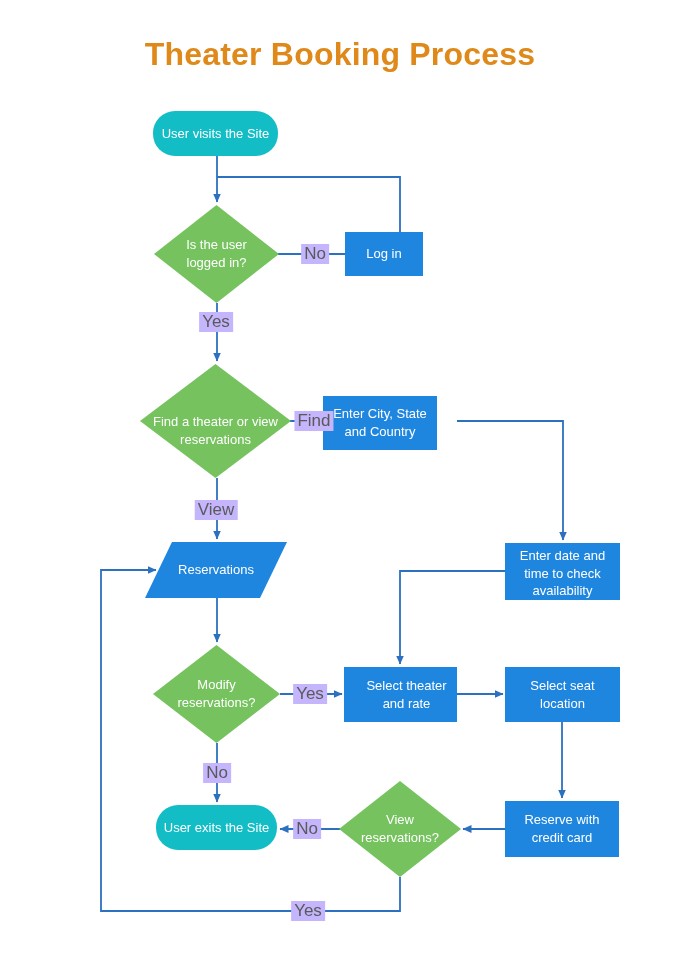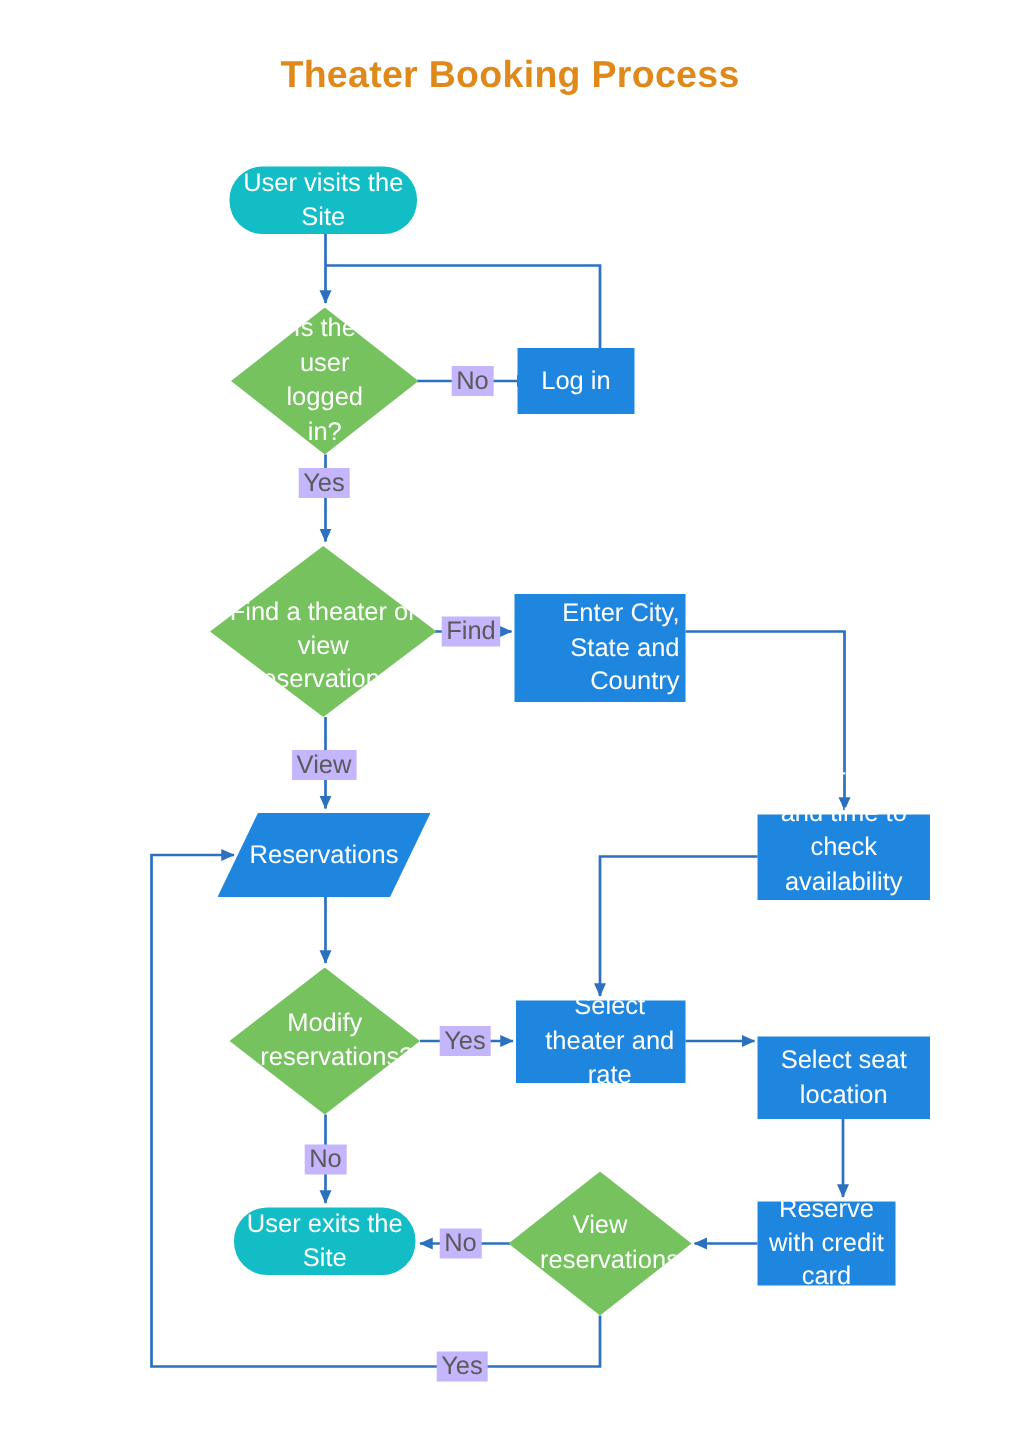--- a/index.html
+++ b/index.html
@@ -2,26 +2,26 @@
 <html style="--title: #e0891b; --terminal: #13bdc6; --decision: #75c25e; --process: #1f86e0;"><head>
 <meta charset="utf-8">
 <style>
   html,body{margin:0;padding:0;background:#fff;}
   #canvas{
     position:relative;width:680px;height:961px;background:#ffffff;overflow:hidden;
     font-family:"Liberation Sans","DejaVu Sans",sans-serif;
   }
   #title{
     position:absolute;left:0;top:36px;width:680px;text-align:center;
-    font-size:25px;font-weight:bold;color:var(--title,#e0891b);letter-spacing:.2px;
+    font-size:32px;font-weight:bold;color:var(--title,#e0891b);letter-spacing:.2px;
   }
   svg.wires{position:absolute;left:0;top:0;width:680px;height:961px;}
   .node{
     position:absolute;display:flex;align-items:center;justify-content:center;
-    color:#fff;font-size:17px;line-height:1.35;text-align:center;box-sizing:border-box;
+    color:#fff;font-size:13px;line-height:1.35;text-align:center;box-sizing:border-box;
   }
   .terminal{background:var(--terminal,#13bdc6);border-radius:22px;}
   .process{background:var(--process,#1f86e0);}
   .decision{background:var(--decision,#75c25e);clip-path:polygon(50% 0,100% 50%,50% 100%,0 50%);}
   .data-shape{background:var(--process,#1f86e0);clip-path:polygon(19% 0,100% 0,81% 100%,0 100%);}
   .edge-label{
     position:absolute;transform:translate(-50%,-50%);background:#c4b5fd;
     color:#5a5a5a;font-size:17px;padding:0 3px;white-space:nowrap;
   }
 </style>
@@ -67,45 +67,45 @@
   </div>
 
   <div class="node process" style="left:345px;top:232px;width:78px;height:44px;">
     <span>Log in</span>
   </div>
 
   <div class="node decision" style="left:140px;top:364px;width:151px;height:114px;">
     <span style="max-width:126px;margin-top:20px;">Find a theater or view reservations</span>
   </div>
 
-  <div class="node process" style="left:343px;top:396px;width:114px;height:72px;text-align:right;">
+  <div class="node process" style="left:323px;top:396px;width:114px;height:54px;">
     <span style="max-width:106px;">Enter City, State and Country</span>
   </div>
 
   <div class="node process" style="left:505px;top:543px;width:115px;height:57px;align-items:flex-end;">
     <span style="max-width:108px;">Enter date and time to check availability</span>
   </div>
 
   <div class="node data-shape" style="left:145px;top:542px;width:142px;height:56px;">
     <span>Reservations</span>
   </div>
 
   <div class="node decision" style="left:153px;top:645px;width:127px;height:98px;">
     <span style="max-width:86px;">Modify reservations?</span>
   </div>
 
   <div class="node process" style="left:344px;top:667px;width:113px;height:55px;padding-left:12px;">
     <span style="max-width:100px;">Select theater and rate</span>
   </div>
 
-  <div class="node process" style="left:505px;top:667px;width:115px;height:55px;margin-top:24px;">
+  <div class="node process" style="left:505px;top:667px;width:115px;height:55px;">
     <span style="max-width:110px;">Select seat location</span>
   </div>
 
-  <div class="node process" style="left:505px;top:801px;width:92px;height:56px;">
+  <div class="node process" style="left:505px;top:801px;width:114px;height:56px;">
     <span style="max-width:104px;">Reserve with credit card</span>
   </div>
 
   <div class="node decision" style="left:339px;top:781px;width:122px;height:96px;">
     <span style="max-width:80px;">View reservations?</span>
   </div>
 
   <div class="node terminal" style="left:156px;top:805px;width:121px;height:45px;">
     <span style="max-width:112px;">User exits the Site</span>
   </div>

